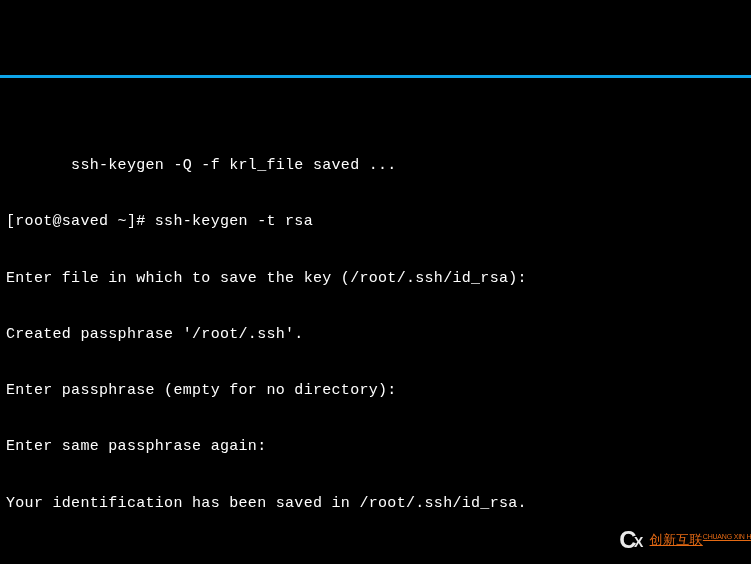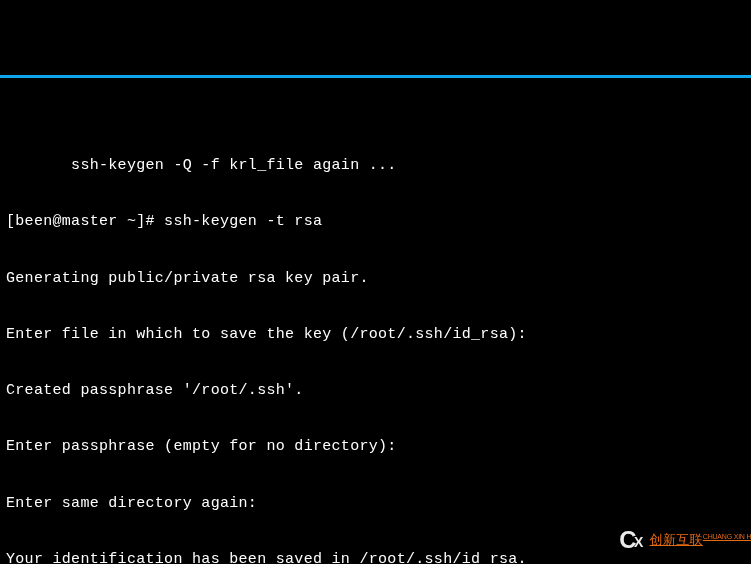--- a/index.html
+++ b/index.html
@@ -73,27 +73,26 @@
     }
   </style>
 </head>
 <body>
 
 
 
 <div class="topbar"></div>
 
 <div class="terminal">
-  <span class="line">       ssh-keygen -Q -f krl_file again ...</span>
-  <span class="line">[been@master ~]# ssh-keygen -t rsa</span>
-  <span class="line">Generating public/private rsa key pair.</span>
+  <span class="line">       ssh-keygen -Q -f krl_file saved ...</span>
+  <span class="line">[root@saved ~]# ssh-keygen -t rsa</span>
   <span class="line">Enter file in which to save the key (/root/.ssh/id_rsa):</span>
   <span class="line">Created passphrase '/root/.ssh'.</span>
   <span class="line">Enter passphrase (empty for no directory):</span>
-  <span class="line">Enter same directory again:</span>
+  <span class="line">Enter same passphrase again:</span>
   <span class="line">Your identification has been saved in /root/.ssh/id_rsa.</span>
   
   
   
   
   
   
   
   
   

